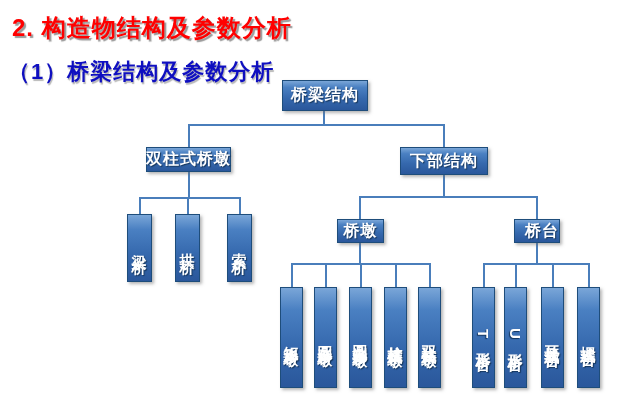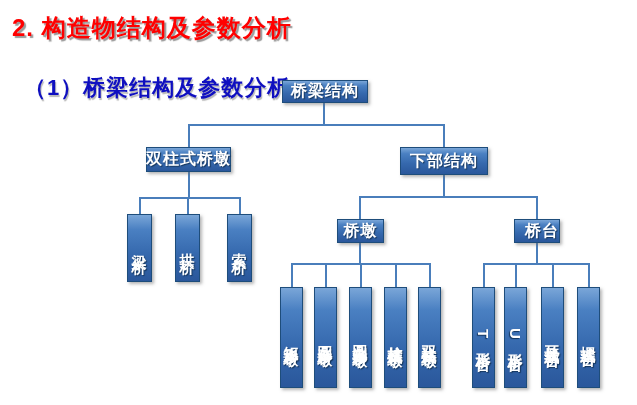--- a/index.html
+++ b/index.html
@@ -14,21 +14,21 @@
   .title{
     position:absolute;left:12px;top:12px;
     font-size:24px;font-weight:bold;color:#ff0000;
     text-shadow:2px 2px 1px #9a9a9a;
     letter-spacing:1px;white-space:nowrap;margin:0;
   }
   .subtitle{
     position:absolute;left:8px;top:57px;
     font-size:22px;font-weight:bold;color:#0f0fc0;
     text-shadow:1px 2px 1px #b8b8b8;
-    letter-spacing:1px;white-space:nowrap;margin:16px;
+    letter-spacing:1px;white-space:nowrap;margin:0;
   }
   .node{
     position:absolute;
     background:linear-gradient(180deg,#7aa6d8 0%,#4a80c2 22%,#3568ad 60%,#2a579b 100%);
     border:1px solid #1e4d7b;
     box-shadow:2px 2px 3px rgba(110,110,110,0.5);
     color:#ffffff;font-weight:bold;
     text-shadow:1px 1px 1px #16365c;
     display:flex;align-items:center;justify-content:center;
     box-sizing:border-box;
@@ -77,21 +77,21 @@
     <div class="line" style="left:395px;top:263px;width:2px;height:25px;"></div>
     <div class="line" style="left:429px;top:263px;width:2px;height:25px;"></div>
 
     <div class="line" style="left:536px;top:242px;width:2px;height:22px;"></div>
     <div class="line" style="left:483px;top:263px;width:107px;height:2px;"></div>
     <div class="line" style="left:483px;top:263px;width:2px;height:25px;"></div>
     <div class="line" style="left:515px;top:263px;width:2px;height:25px;"></div>
     <div class="line" style="left:552px;top:263px;width:2px;height:25px;"></div>
     <div class="line" style="left:588px;top:263px;width:2px;height:25px;"></div>
 
-    <div class="node h-node" style="left:282px;top:80px;width:86px;height:23px;">桥梁结构</div>
+    <div class="node h-node" style="left:282px;top:80px;width:86px;height:31px;">桥梁结构</div>
 
     <div class="node h-node" style="left:146px;top:147px;width:85px;height:25px;">双柱式桥墩</div>
     <div class="node h-node" style="left:400px;top:147px;width:88px;height:28px;">下部结构</div>
 
     <div class="node v-node two" style="left:127px;top:214px;width:25px;height:68px;">
       <span class="vtxt">梁桥</span>
     </div>
     <div class="node v-node two" style="left:175px;top:214px;width:25px;height:68px;">
       <span class="vtxt">拱桥</span>
     </div>

